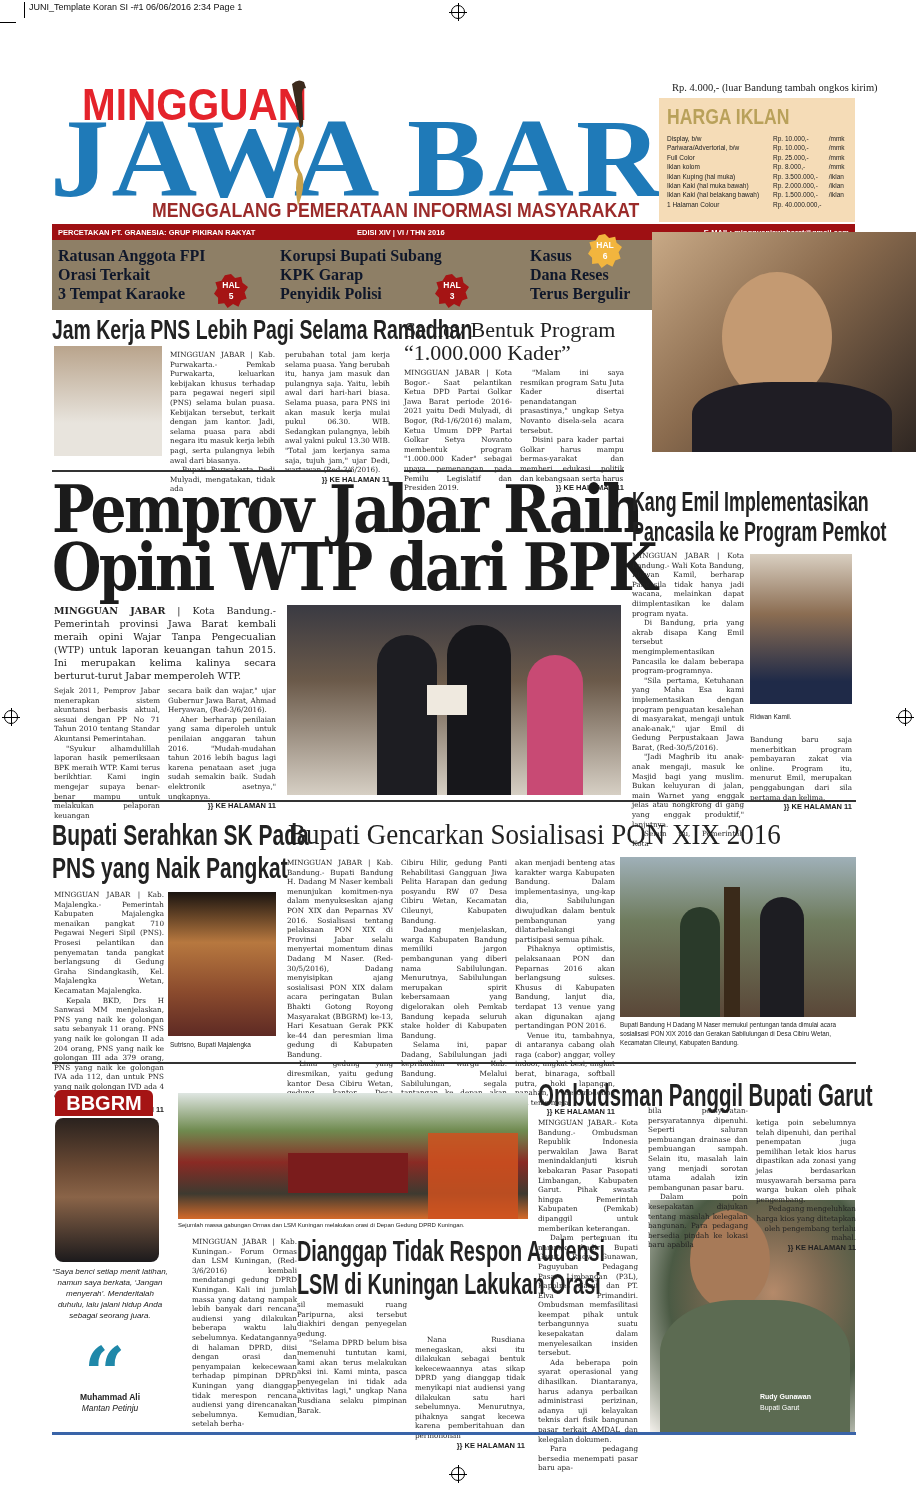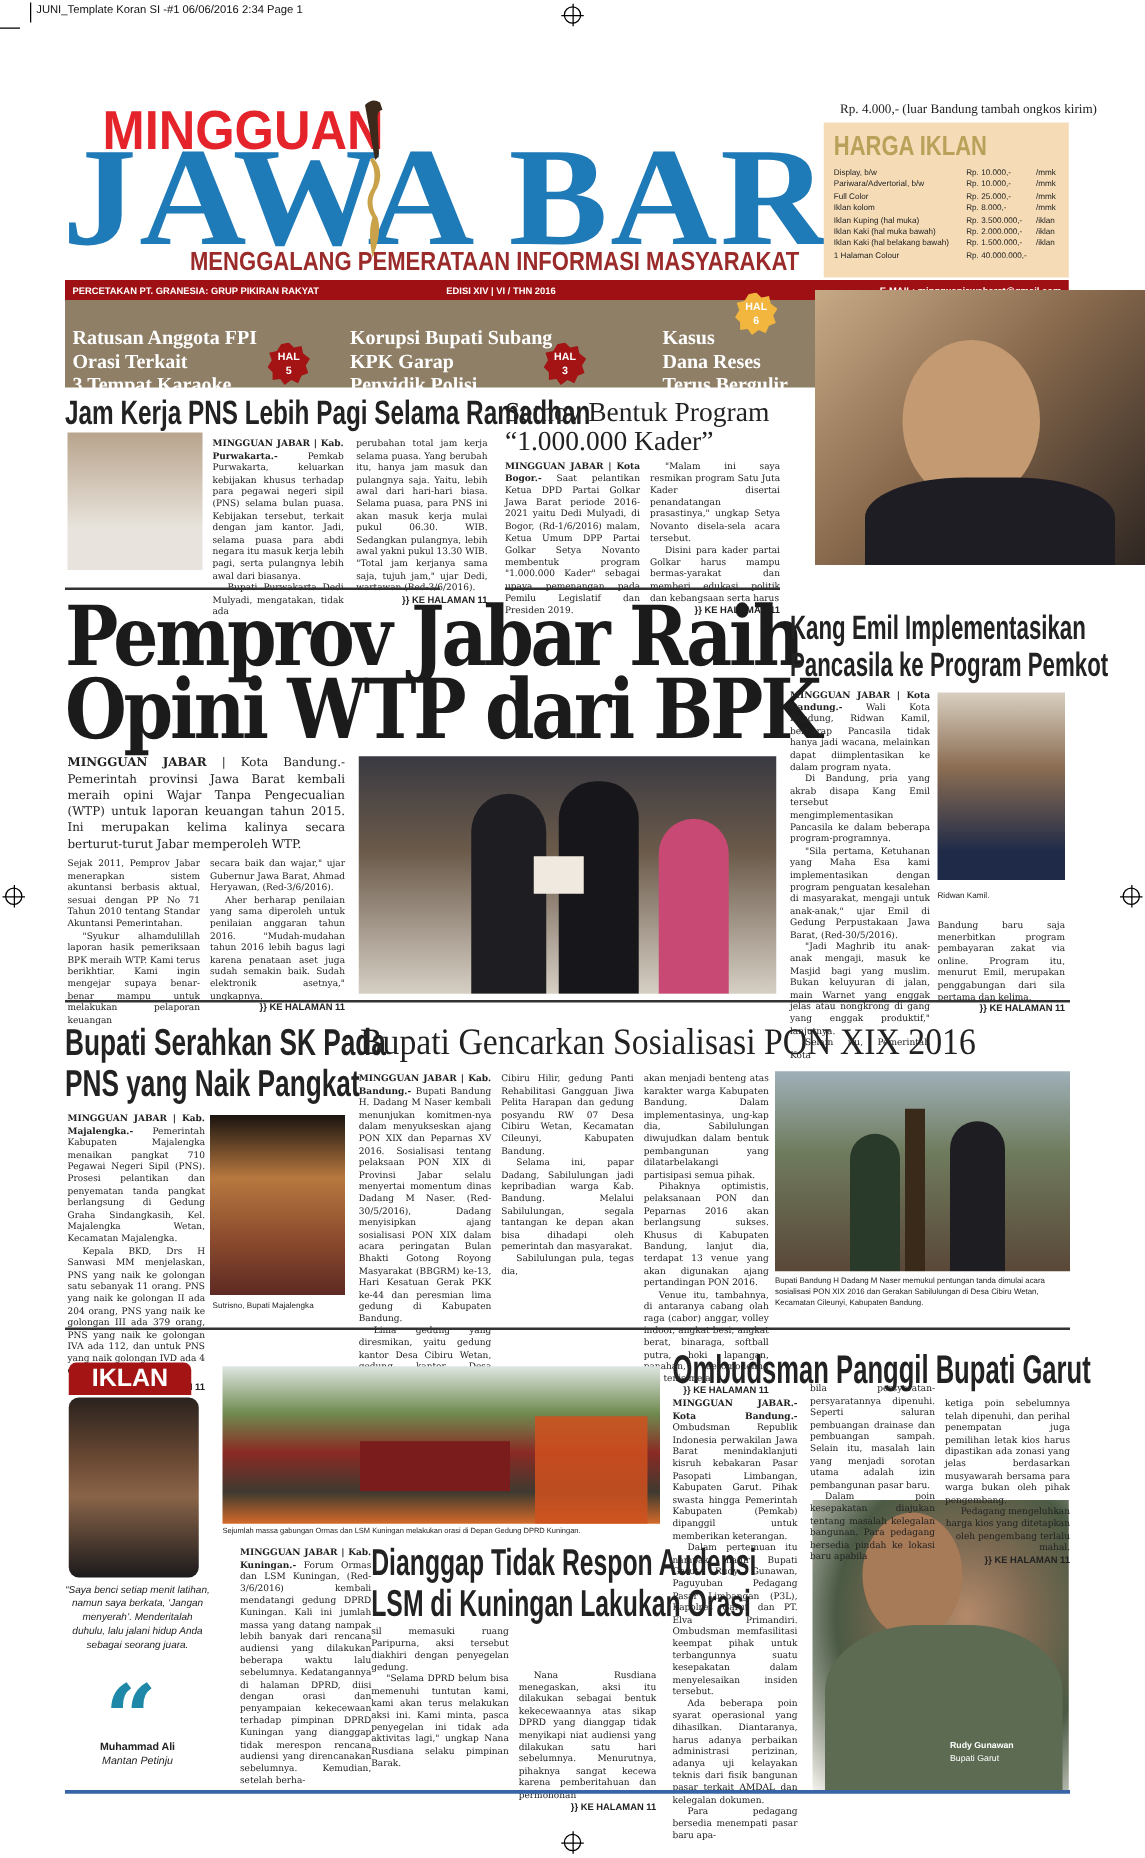--- a/index.html
+++ b/index.html
@@ -18,30 +18,30 @@
 .price{left:672px;top:82px;font:10.5px "Liberation Serif",serif;color:#222;white-space:nowrap}
 .iklan{left:659px;top:98px;width:196px;height:124px;background:#f5dcb7;padding:6px 8px}
 .iklan h3{font:bold 22px "Liberation Sans",sans-serif;color:#b9a15a;transform:scaleX(0.8);transform-origin:left;white-space:nowrap;margin-bottom:4px}
 .iklan table{border-collapse:collapse;font:6.5px "Liberation Sans",sans-serif;color:#222;width:100%}
 .iklan td{padding:0;line-height:9.4px;white-space:nowrap}
 .redbar{left:52px;top:224px;width:803px;height:16px;background:#9e1013;color:#fff;font:bold 7.5px "Liberation Sans",sans-serif;display:flex;align-items:center;padding:0 6px}
 .redbar .r1{width:300px}
 .redbar .r2{position:absolute;left:305px}
 .redbar .r3{position:absolute;right:6px}
 .teaser{left:52px;top:240px;width:600px;height:70px;background:#8e7f66}
-.tz{position:absolute;top:21px;font:bold 16px "Liberation Serif",serif;color:#ffffff;line-height:19px;white-space:pre-line}
+.tz{position:absolute;top:6px;font:bold 16px "Liberation Serif",serif;color:#0f172a;line-height:19px;white-space:pre-line}
 .hal{position:absolute;width:34px;height:34px;background:#a51414;color:#fff;font:bold 8.5px "Liberation Sans",sans-serif;text-align:center;line-height:11px;padding-top:6px;clip-path:polygon(50% 0,62% 12%,80% 8%,84% 26%,100% 38%,90% 54%,96% 72%,80% 78%,72% 96%,56% 88%,40% 100%,30% 86%,12% 88%,12% 70%,0 58%,10% 42%,4% 24%,22% 20%,32% 4%)}
 .hal.y{background:#f2b53e}
 .photo{background:#7a6a5a;overflow:hidden}
 .sep{height:2px;background:#333}
 .sep.blue{background:#3a64a8;height:3px}
 .hd-cond{font:bold 24px "Liberation Sans",sans-serif;color:#222;transform:scaleX(0.74);transform-origin:left;white-space:nowrap;line-height:1.1}
 .hd-serif{font:22px "Liberation Serif",serif;color:#222;white-space:nowrap;line-height:1.05}
 .col{font:7.2px "DejaVu Serif",serif;line-height:9.6px;color:#222;text-align:justify;white-space:normal}
-.col b{font-weight:bold}
+.col b{font-weight:normal}
 .col .ind{text-indent:12px}
 .kehal{font:bold 7.5px "Liberation Sans",sans-serif;text-align:right;color:#222}
 .cap{font:6.5px "Liberation Sans",sans-serif;color:#222;line-height:9px}
 .big-hd{left:52px;top:480px;font:bold 66px "DejaVu Serif",serif;color:#1b1b1b;line-height:58px;letter-spacing:-3px;transform:scaleX(0.86);transform-origin:left;white-space:nowrap}
 .lead{font:9.5px "DejaVu Serif",serif;line-height:13px;color:#222;text-align:justify}
 .sosok-tab{left:55px;top:1090px;width:98px;height:26px;background:#a51414;border-radius:6px 6px 0 0;color:#fff;font:bold 20px "Liberation Sans",sans-serif;text-align:center;line-height:26px}
 .quote{left:52px;top:1266px;width:116px;font:italic 8px "Liberation Sans",sans-serif;text-align:center;line-height:11px;color:#222}
 .qmark{left:84px;top:1338px;font:bold 72px "DejaVu Serif",serif;color:#1f88a9;line-height:1}
 .qname{left:52px;top:1392px;width:116px;text-align:center;font:bold 8.5px "Liberation Sans",sans-serif}
 .qrole{left:52px;top:1403px;width:116px;text-align:center;font:italic 8.5px "Liberation Sans",sans-serif}
@@ -221,39 +221,40 @@
 <div class="abs photo" style="left:168px;top:892px;width:108px;height:144px;background:linear-gradient(180deg,#1a1410 0%,#b7783f 35%,#8a4a2d 70%,#5e2a24 100%)"></div>
 <div class="abs cap" style="left:170px;top:1040px">Sutrisno, Bupati Majalengka</div>
 
 <div class="abs hd-serif" style="left:288px;top:818px;font-size:30px;transform:scaleX(0.9);transform-origin:left">Bupati Gencarkan Sosialisasi PON XIX 2016</div>
 <div class="abs col" style="left:287px;top:858px;width:106px">
   <b>MINGGUAN JABAR | Kab. Bandung.-</b> <span>Bupati Bandung H. Dadang M Naser kembali menunjukan komitmen-nya dalam menyukseskan ajang PON XIX dan Peparnas XV 2016. Sosialisasi tentang pelaksaan PON XIX di Provinsi Jabar selalu menyertai momentum dinas Dadang M Naser. (Red-30/5/2016), Dadang menyisipkan ajang sosialisasi PON XIX dalam acara peringatan Bulan Bhakti Gotong Royong Masyarakat (BBGRM) ke-13, Hari Kesatuan Gerak PKK ke-44 dan peresmian lima gedung di Kabupaten Bandung.</span>
   <p class="ind">Lima gedung yang diresmikan, yaitu gedung kantor Desa Cibiru Wetan, gedung kantor Desa Cinunuk, gedung kantor Desa</p>
 </div>
 <div class="abs col" style="left:401px;top:858px;width:106px">
   <p>Cibiru Hilir, gedung Panti Rehabilitasi Gangguan Jiwa Pelita Harapan dan gedung posyandu RW 07 Desa Cibiru Wetan, Kecamatan Cileunyi, Kabupaten Bandung.</p>
+  <p class="ind">Dadang menjelaskan, warga Kabupaten Bandung memiliki jargon pembangunan yang diberi nama Sabilulungan. Menurutnya, Sabilulungan merupakan spirit kebersamaan yang digelorakan oleh Pemkab Bandung kepada seluruh stake holder di Kabupaten Bandung.</p>
   <p class="ind">Selama ini, papar Dadang, Sabilulungan jadi kepribadian warga Kab. Bandung. Melalui Sabilulungan, segala tantangan ke depan akan bisa dihadapi oleh pemerintah dan masyarakat.</p>
   <p class="ind">Sabilulungan pula, tegas dia,</p>
 </div>
 <div class="abs col" style="left:515px;top:858px;width:100px">
   <p>akan menjadi benteng atas karakter warga Kabupaten Bandung. Dalam implementasinya, ung-kap dia, Sabilulungan diwujudkan dalam bentuk pembangunan yang dilatarbelakangi partisipasi semua pihak.</p>
   <p class="ind">Pihaknya optimistis, pelaksanaan PON dan Peparnas 2016 akan berlangsung sukses. Khusus di Kabupaten Bandung, lanjut dia, terdapat 13 venue yang akan digunakan ajang pertandingan PON 2016.</p>
   <p class="ind">Venue itu, tambahnya, di antaranya cabang olah raga (cabor) anggar, volley indoor, angkat besi, angkat berat, binaraga, softball putra, hoki lapangan, panahan, aeromodeling dan tenis meja.</p>
   <div class="kehal">}} KE HALAMAN 11</div>
 </div>
 <div class="abs photo" style="left:620px;top:857px;width:236px;height:160px;background:linear-gradient(180deg,#9fb0b8 0%,#6f7c5e 40%,#5a4738 100%)">
   <div style="position:absolute;left:104px;top:30px;width:16px;height:130px;background:#3a2a1a"></div>
   <div style="position:absolute;left:60px;top:50px;width:40px;height:110px;background:#2a3a2a;border-radius:20px 20px 0 0"></div>
   <div style="position:absolute;left:140px;top:40px;width:44px;height:120px;background:#1d1d22;border-radius:22px 22px 0 0"></div>
 </div>
 <div class="abs cap" style="left:620px;top:1020px;width:236px;font-size:6.3px">Bupati Bandung H Dadang M Naser memukul pentungan tanda dimulai acara sosialisasi PON XIX 2016 dan Gerakan Sabilulungan di Desa Cibiru Wetan, Kecamatan Cileunyi, Kabupaten Bandung.</div>
 
 <div class="abs sep" style="left:52px;top:1062px;width:804px"></div>
 
-<div class="abs sosok-tab">IKLAN</div>
+<div class="abs sosok-tab">BBGRM</div>
 <div class="abs photo" style="left:55px;top:1118px;width:104px;height:144px;border-radius:8px;background:linear-gradient(180deg,#2a221e 0%,#6b4a34 35%,#8a6448 55%,#1c1a1c 100%)"></div>
 <div class="abs quote">“Saya benci setiap menit latihan, namun saya berkata, ‘Jangan menyerah’. Menderitalah duhulu, lalu jalani hidup Anda sebagai seorang juara.</div>
 <div class="abs qmark">“</div>
 <div class="abs qname">Muhammad Ali</div>
 <div class="abs qrole">Mantan Petinju</div>
 
 <div class="abs photo" style="left:178px;top:1093px;width:350px;height:126px;background:linear-gradient(180deg,#dfe6e2 0%,#6f8a4f 30%,#8a2a24 55%,#3e3a30 80%,#d46a2a 100%)">
   <div style="position:absolute;left:110px;top:60px;width:120px;height:40px;background:#7a1c1c"></div>
   <div style="position:absolute;left:250px;top:40px;width:90px;height:86px;background:#d0511f;opacity:.85"></div>
 </div>

